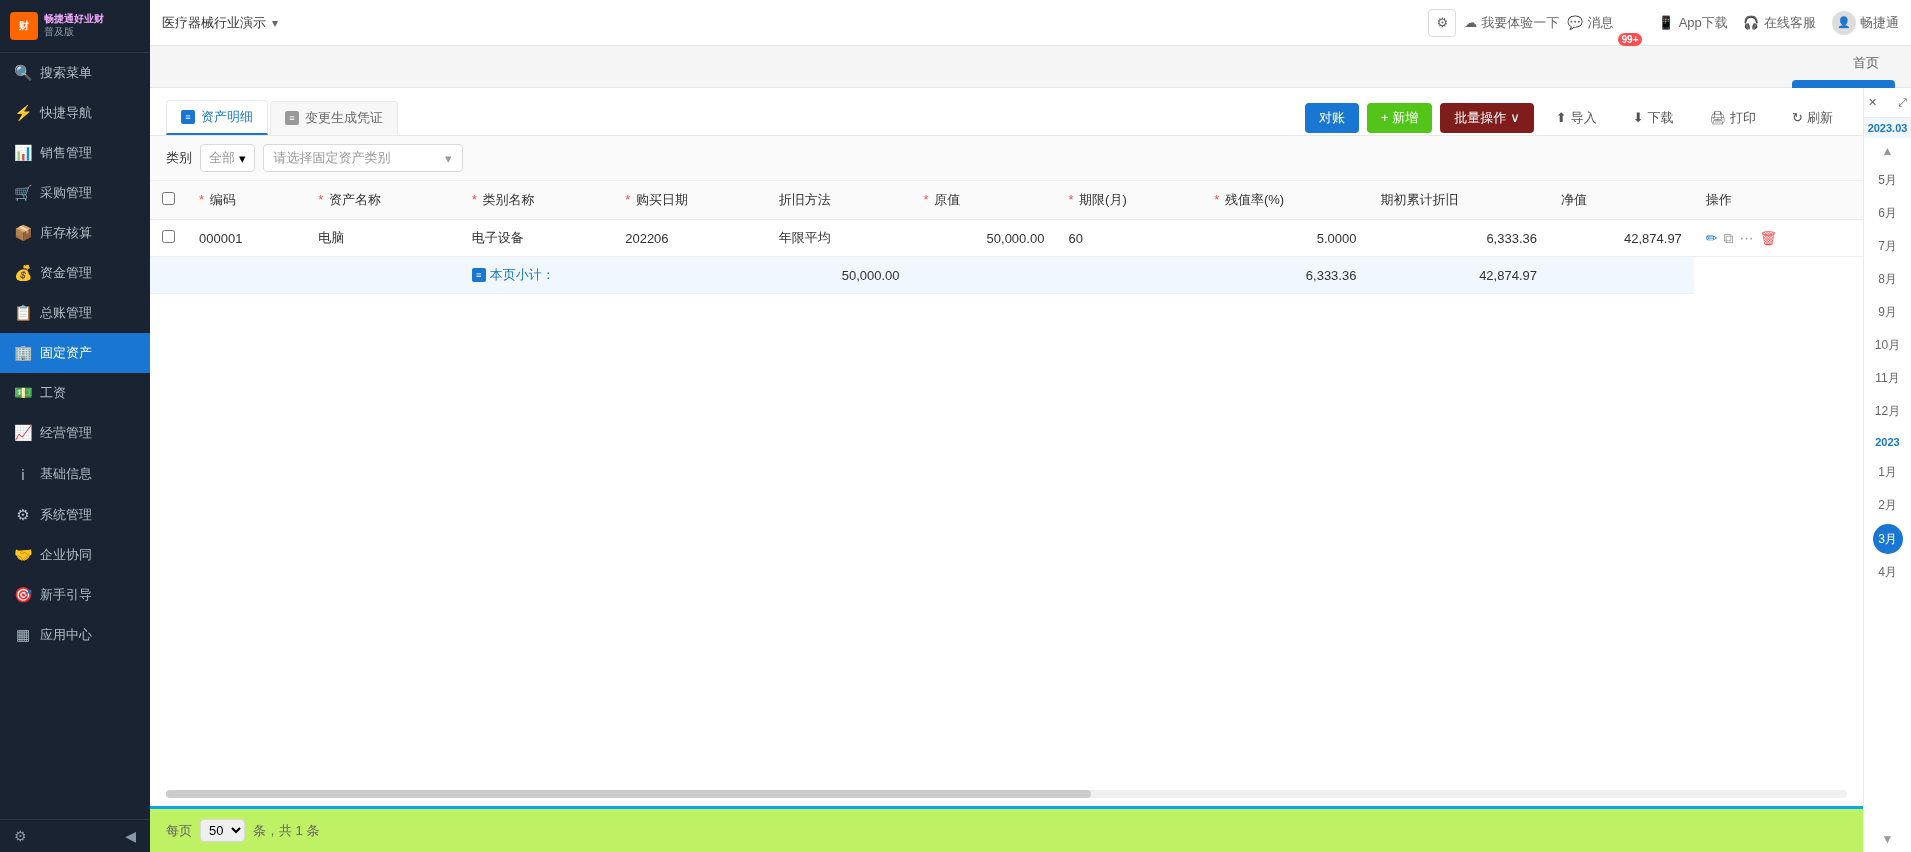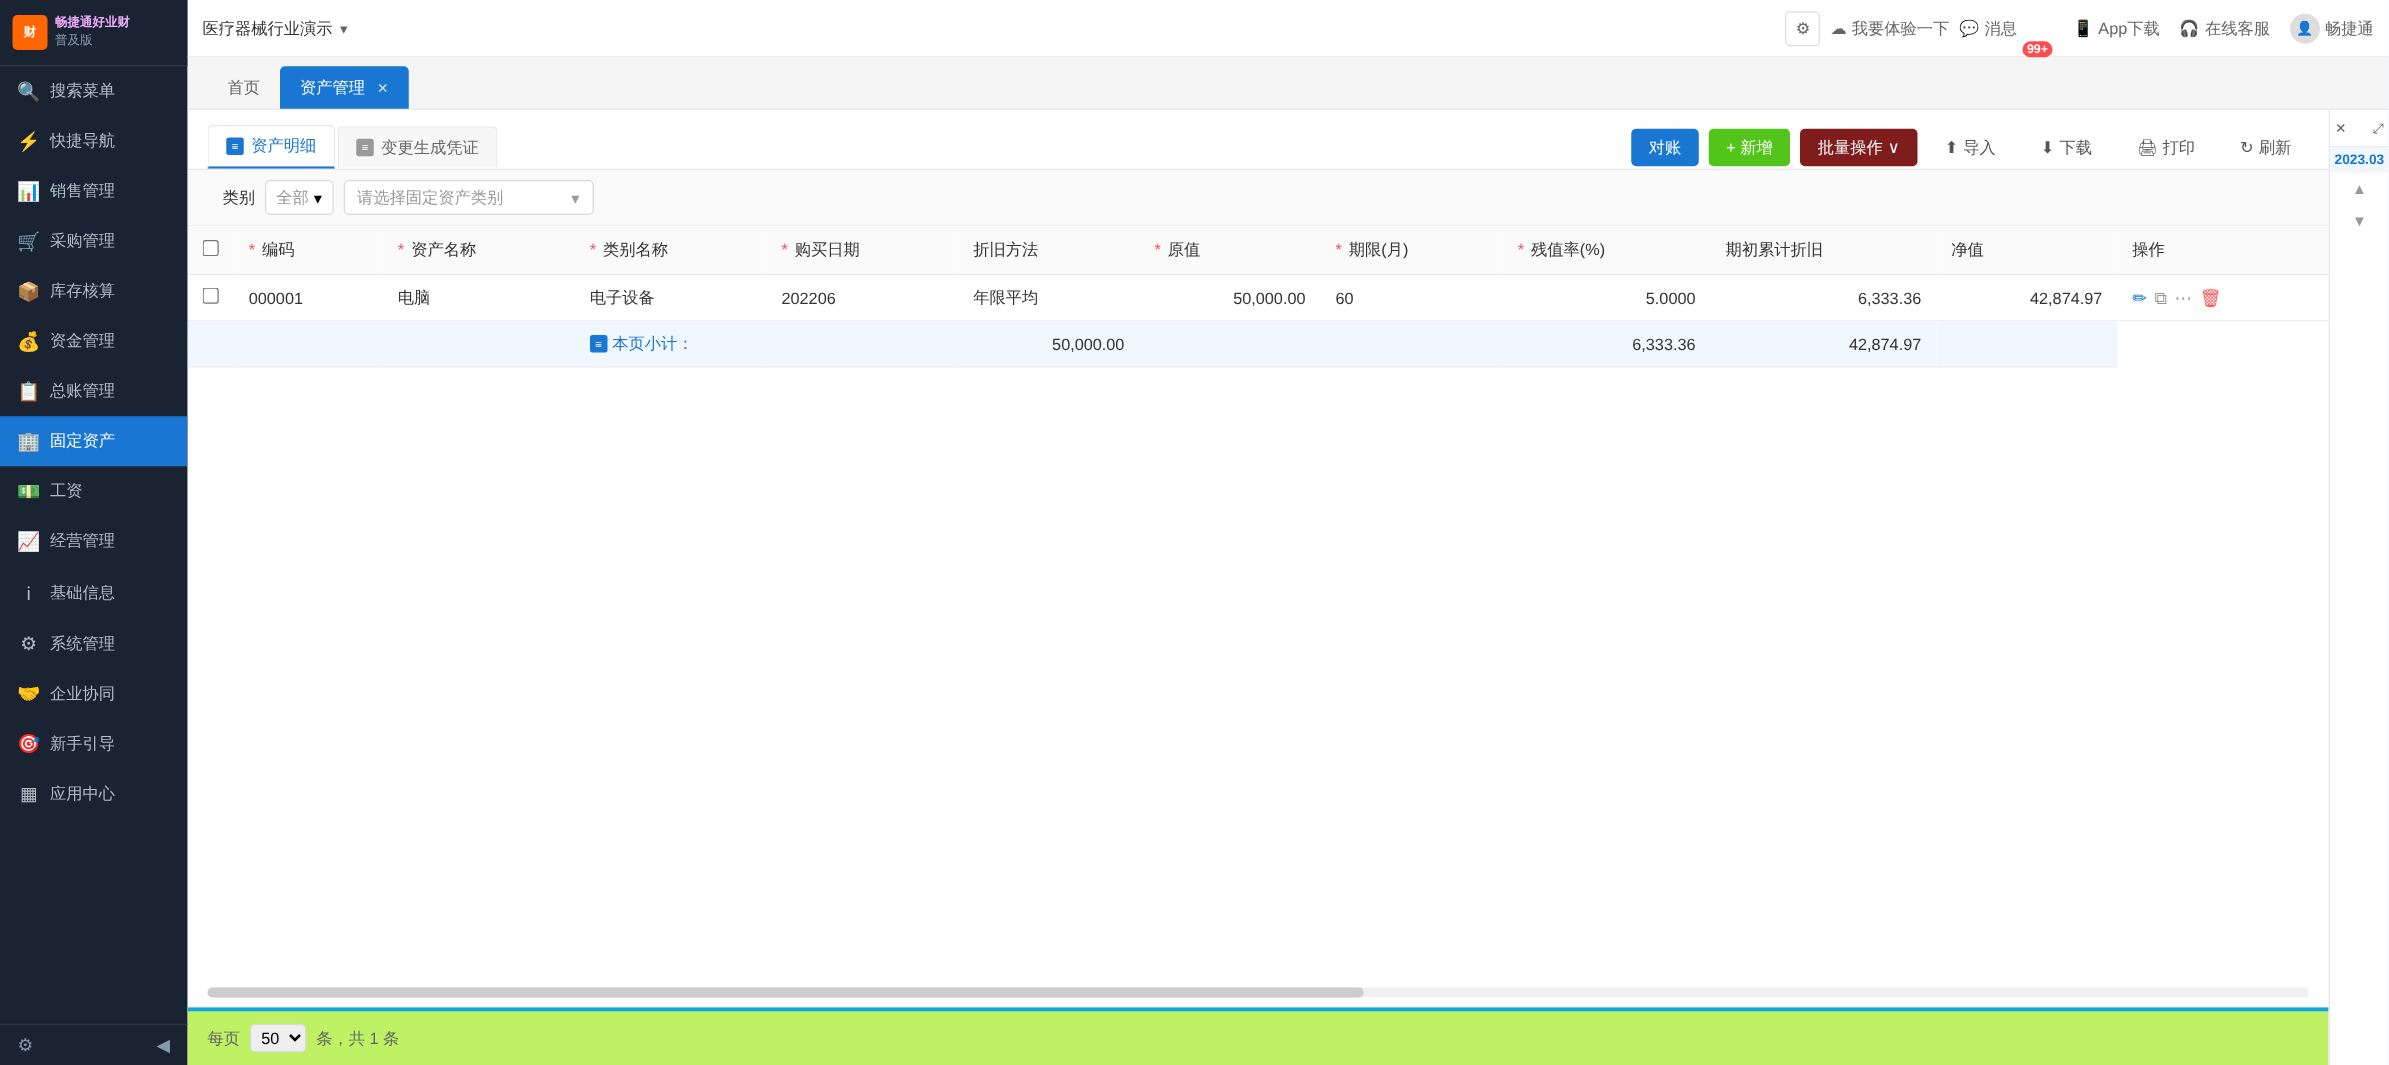--- a/index.html
+++ b/index.html
@@ -123,20 +123,21 @@
 
     
     .tabbar {
       height: 42px;
       background: #f5f5f5;
       border-bottom: 1px solid #e8e8e8;
       display: flex;
       align-items: flex-end;
       padding: 0 16px;
       flex-shrink: 0;
+      flex-direction: column;
     }
     .tab {
       padding: 8px 16px;
       font-size: 13px;
       cursor: pointer;
       border-radius: 4px 4px 0 0;
       color: #666;
       background: none;
     }
     .tab.active {
@@ -218,21 +219,21 @@
     .btn-success { background: #52c41a; color: white; }
     .btn-batch {
       background: #7f1d1d; color: white;
       display: flex; align-items: center; gap: 4px;
     }
     .btn-icon { color: #555; background: none; border: none; cursor: pointer; font-size: 13px; display: flex; align-items: center; gap: 4px; }
 
     .filter-row {
       display: flex;
       align-items: center;
-      padding: 8px 28px;
+      padding: 8px 16px;
       gap: 8px;
       flex-shrink: 0;
       background: #fafafa;
       border-bottom: 1px solid #f0f0f0;
     }
     .filter-label { font-size: 13px; color: #333; }
     .filter-select {
       border: 1px solid #d9d9d9;
       border-radius: 4px;
       padding: 4px 8px;
@@ -672,16 +673,31 @@
       </div>
     </div>
 
     <div class="right-panel">
       <div class="right-panel-header">
         <span style="cursor:pointer;">✕</span>
         <span style="cursor:pointer;">⤢</span>
       </div>
       <div class="right-panel-year">2023.03</div>
       <div class="right-panel-arrow">▲</div>
+      <div class="right-panel-scroll">
+        <div class="month-item">5月</div>
+        <div class="month-item">6月</div>
+        <div class="month-item">7月</div>
+        <div class="month-item">8月</div>
+        <div class="month-item">9月</div>
+        <div class="month-item">10月</div>
+        <div class="month-item">11月</div>
+        <div class="month-item">12月</div>
+        <div class="month-item year-label">2023</div>
+        <div class="month-item">1月</div>
+        <div class="month-item">2月</div>
+        <div class="month-item current">3月</div>
+        <div class="month-item">4月</div>
+      </div>
       <div class="right-panel-arrow">▼</div>
     </div>
   </div>
 </div>
 
 </body></html>

